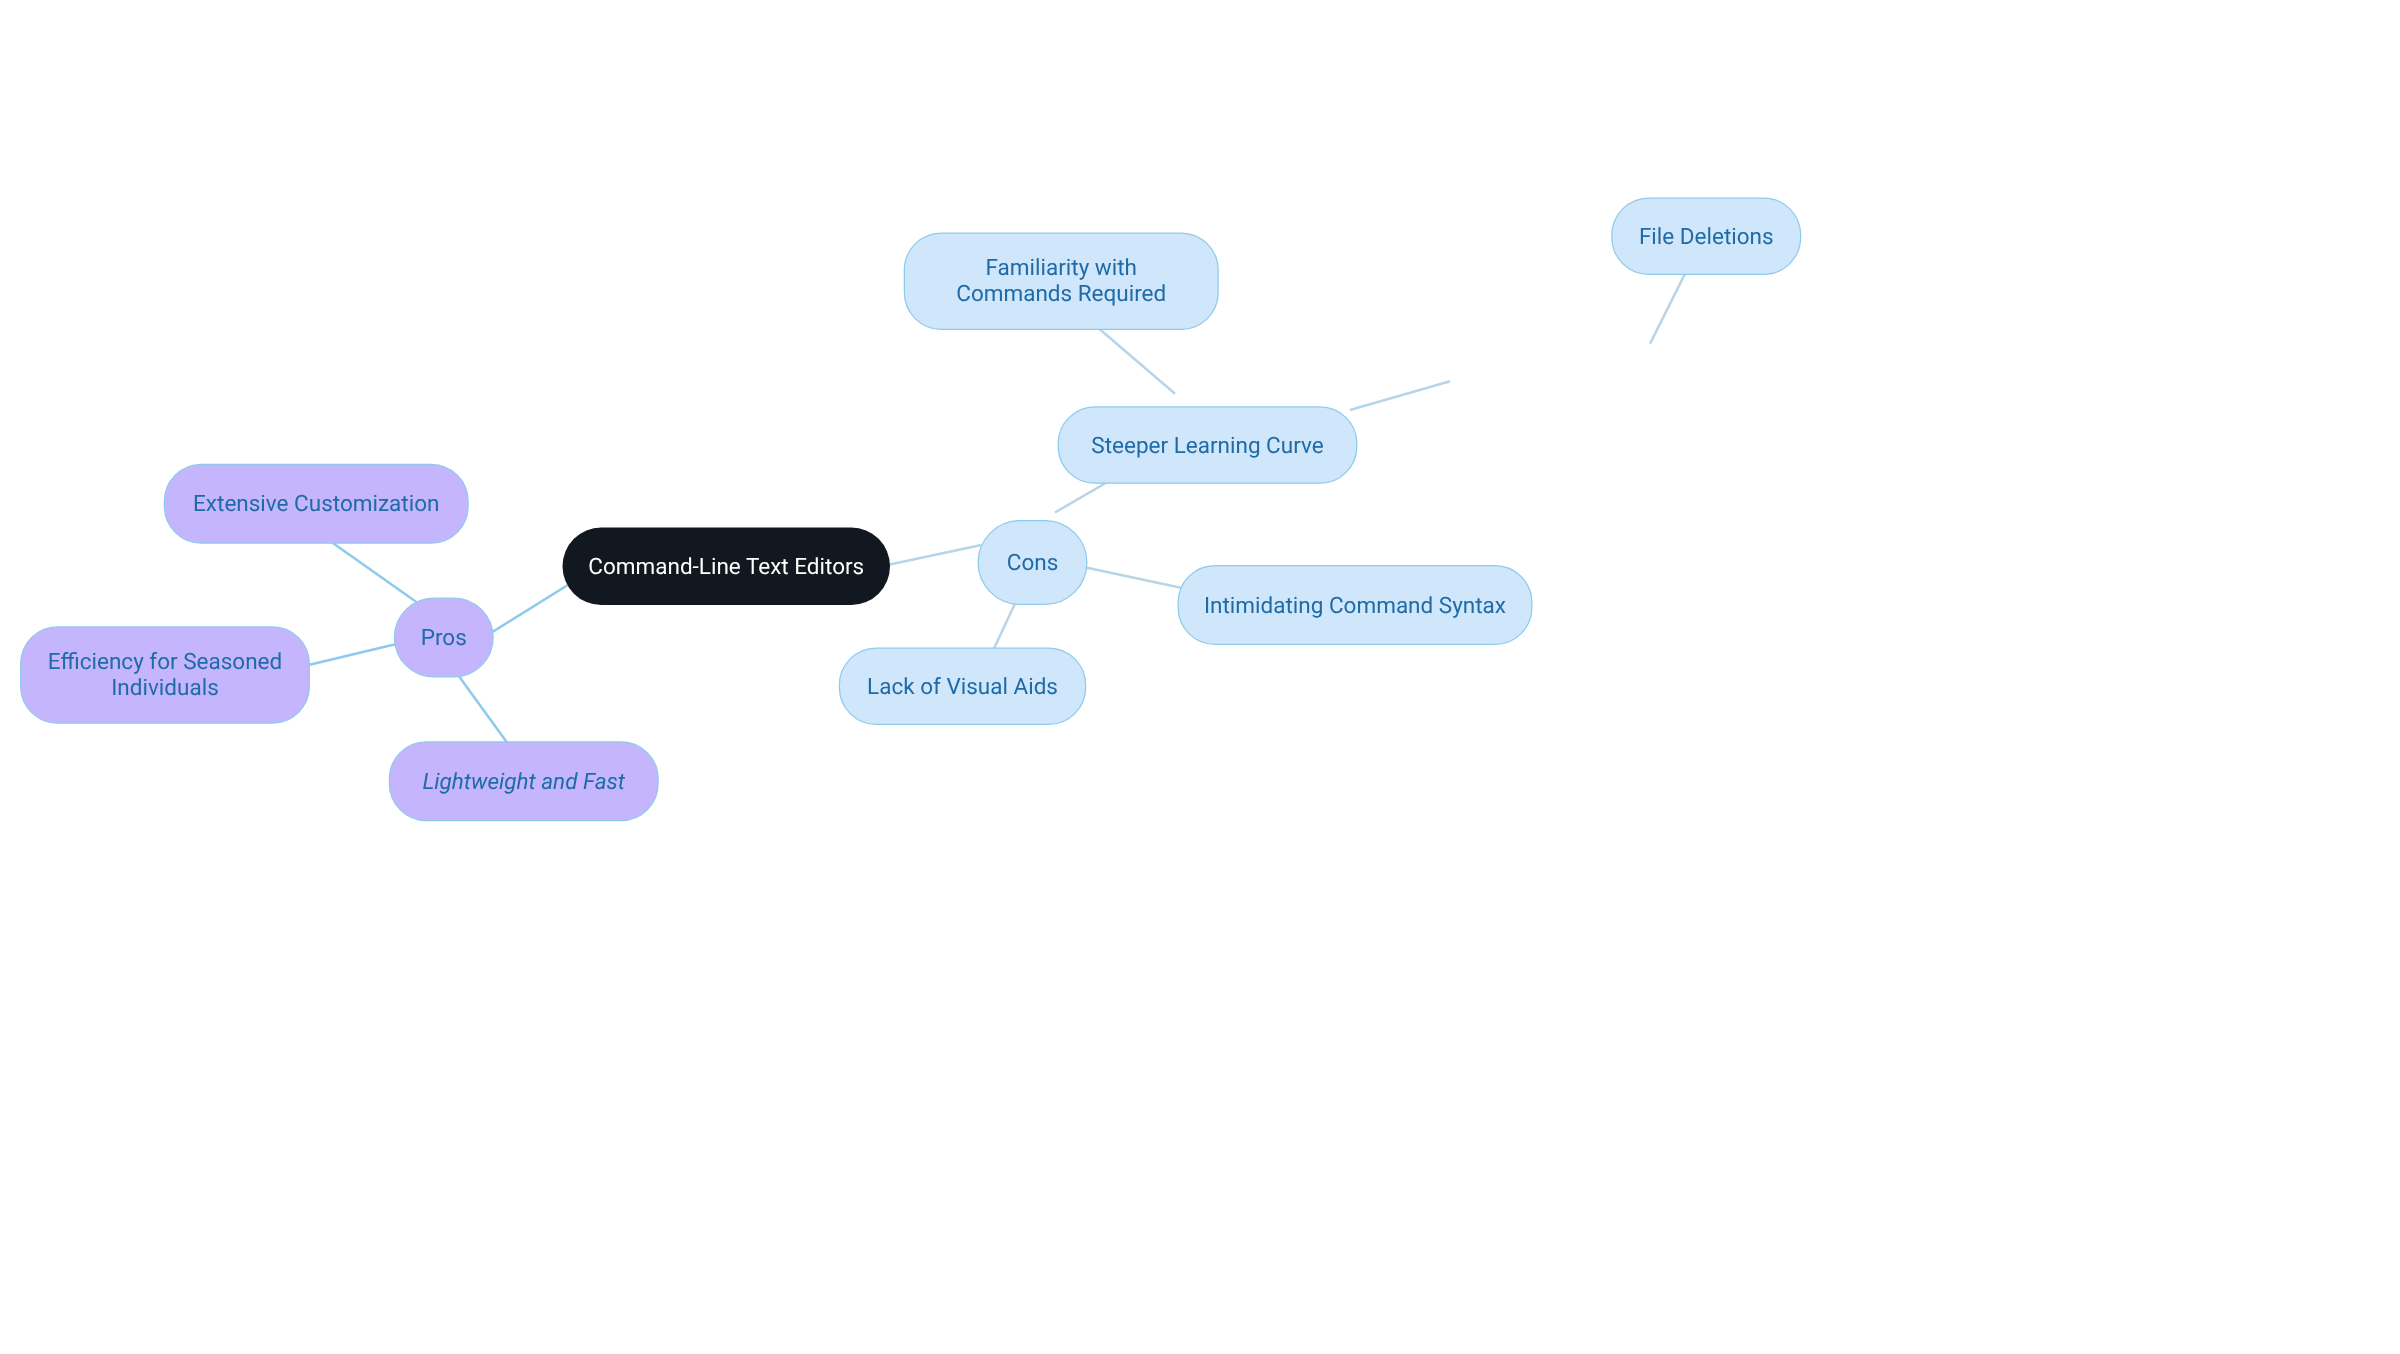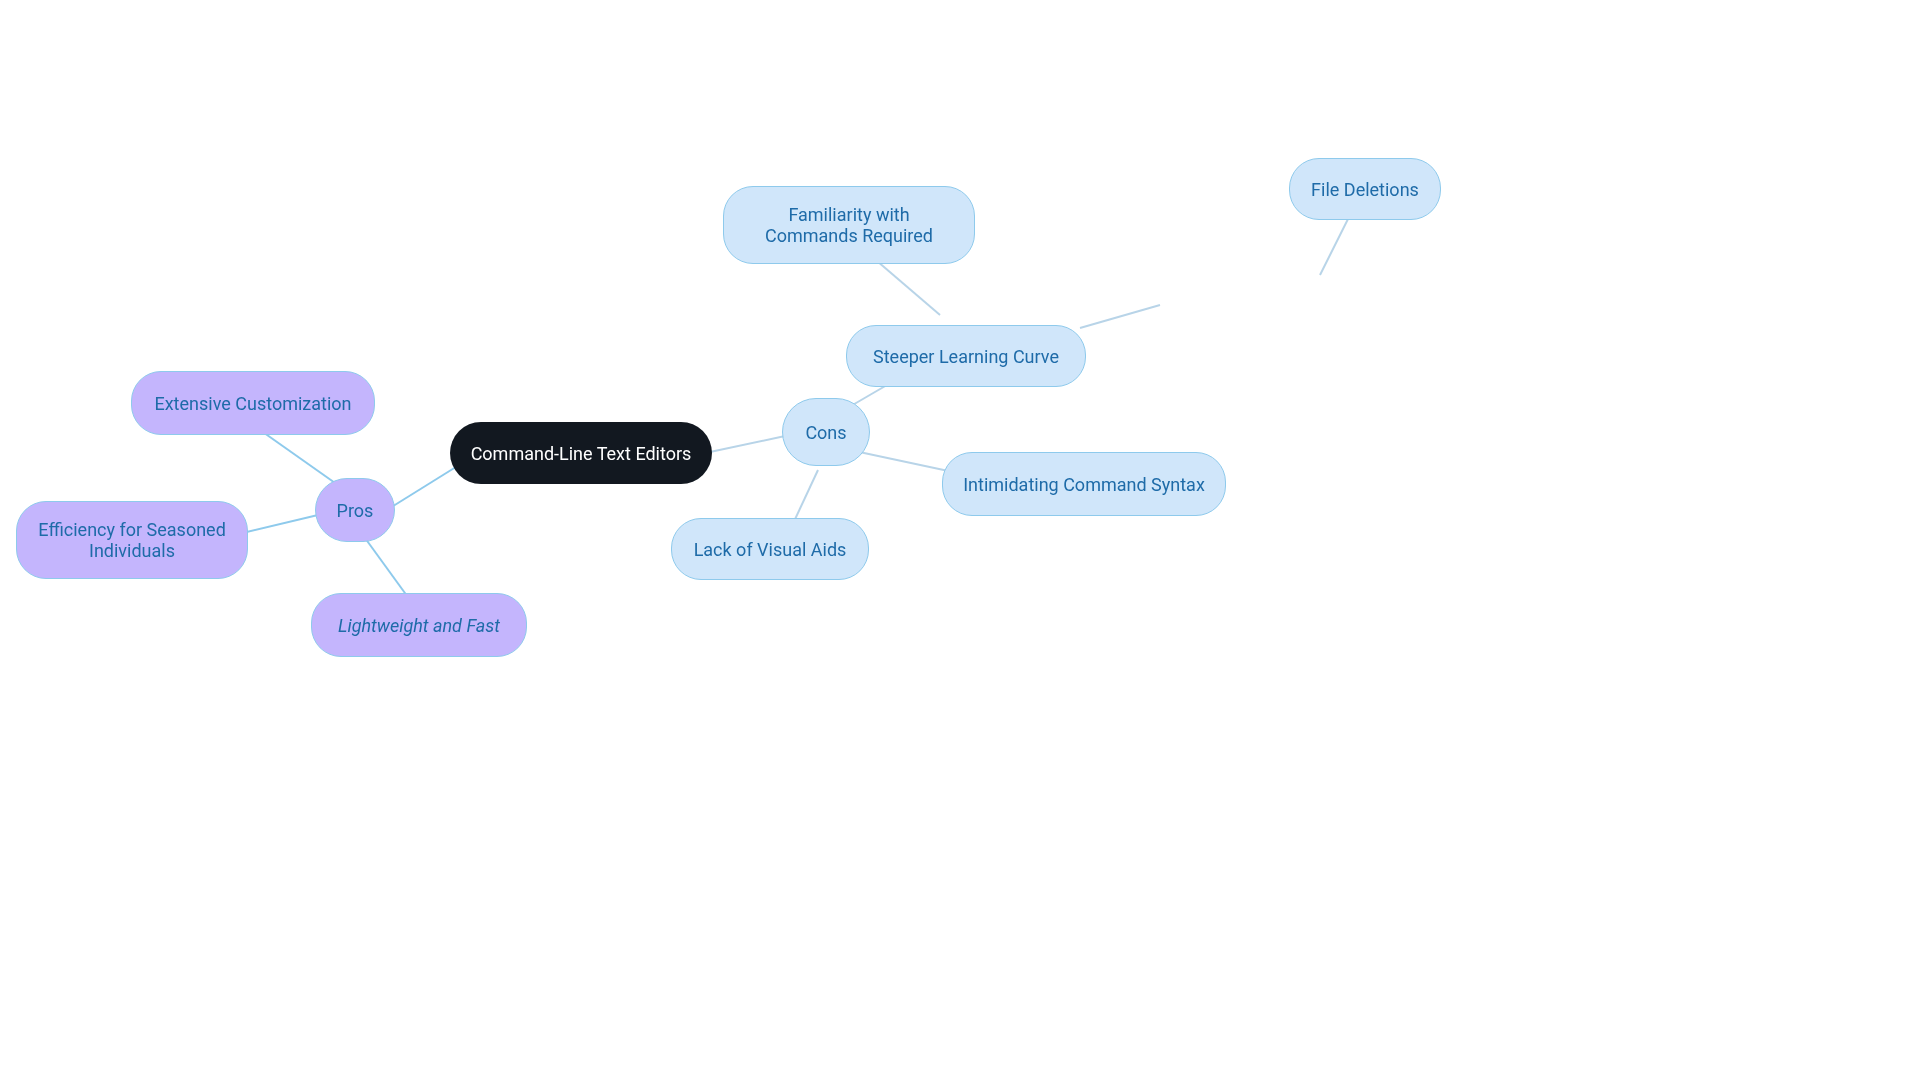--- a/index.html
+++ b/index.html
@@ -99,21 +99,21 @@
   </div>
 
   <div class="node pros" style="left:16px; top:501px; width:232px; height:78px;">
     <span>Efficiency for Seasoned Individuals</span>
   </div>
 
   <div class="node pros" style="left:311px; top:593px; width:216px; height:64px;font-style:italic;">
     <span>Lightweight and Fast</span>
   </div>
 
-  <div class="node cons" style="left:782px; top:398px; width:88px; height:68px; border-radius:40px;">
+  <div class="node cons" style="left:782px; top:416px; width:88px; height:68px; border-radius:40px;">
     <span>Cons</span>
   </div>
 
   <div class="node cons" style="left:846px; top:310px; width:240px; height:62px;margin-top:15px;">
     <span>Steeper Learning Curve</span>
   </div>
 
   <div class="node cons" style="left:723px; top:186px; width:252px; height:78px;">
     <span>Familiarity with Commands Required</span>
   </div>

